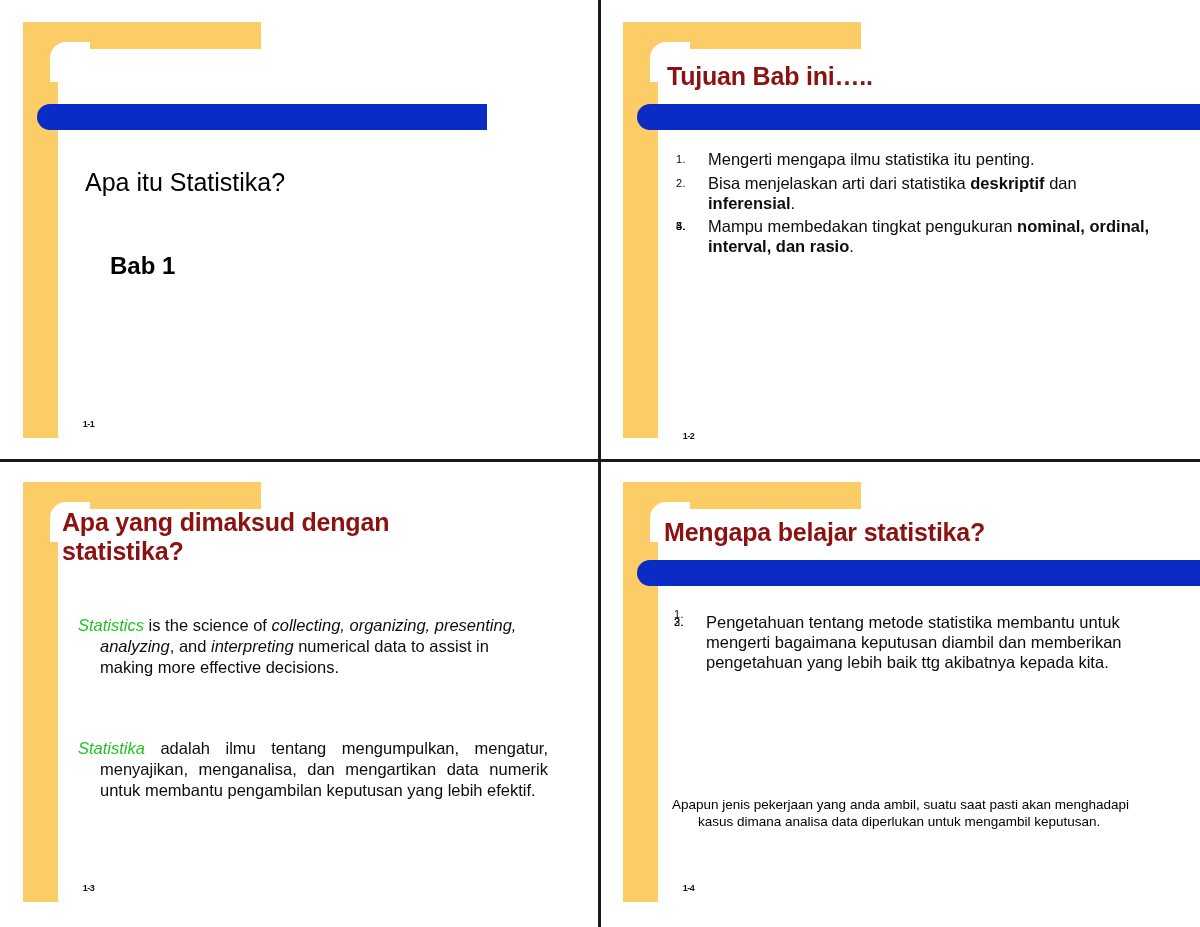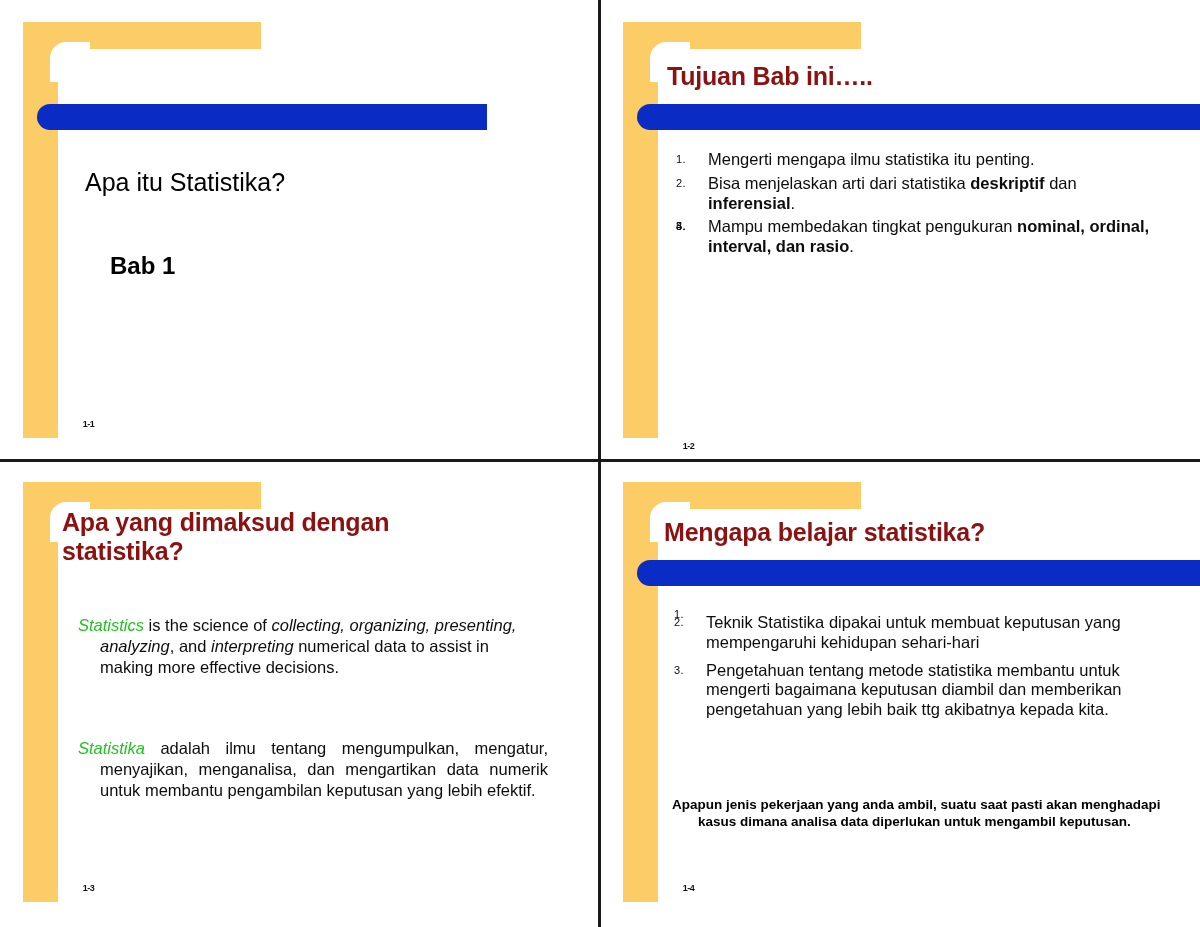--- a/index.html
+++ b/index.html
@@ -188,21 +188,21 @@
   .para .grn {
     color: #1FC21F;
     font-style: italic;
   }
   .para i { font-style: italic; }
   .para.justify { text-align: justify; }
 
   .note-bold {
     position: absolute;
     font-size: 13.5px;
-    font-weight: bold;
+    font-weight: normal;
     line-height: 1.28;
     color: #000000;
     text-indent: -26px;
     padding-left: 26px;
     z-index: 7;
   }
 </style>
 </head>
 <body>
 
@@ -245,21 +245,21 @@
         </li>
         <li>
           <span class="marker">4.</span>
         </li>
         <li>
           <span class="marker">5.</span>
           <span>Mampu membedakan tingkat pengukuran <b>nominal, ordinal, interval, dan rasio</b>.</span>
         </li>
       </ol>
 
-      <div class="page-num" style="top:441px">1-2</div>
+      <div class="page-num" style="top:431px">1-2</div>
     </div>
   </div>
 
   <div class="slide-cell row2">
     <div class="slide">
       <div class="yellow-top"></div>
       <div class="yellow-left"></div>
       <div class="yellow-notch"></div>
 
       <div class="slide-title" style="left:62px; top:48px; width:420px;">Apa yang dimaksud dengan statistika?</div>
@@ -280,21 +280,20 @@
       <div class="blue-bar long low" style="top:100px;"></div>
 
       <div class="slide-title" style="left:64px; top:58px; width:500px;">Mengapa belajar statistika?</div>
 
       <ol class="num-list" style="left:68px; top:145px; width:490px;">
         <li style="margin-bottom:8px;">
           <span class="marker">1.</span>
         </li>
         <li style="margin-bottom:8px;">
           <span class="marker">2.</span>
-          <span>Teknik Statistika dipakai untuk membuat keputusan yang mempengaruhi kehidupan sehari-hari</span>
         </li>
         <li>
           <span class="marker">3.</span>
           <span>Pengetahuan tentang metode statistika membantu untuk mengerti bagaimana keputusan diambil dan memberikan pengetahuan yang lebih baik ttg akibatnya kepada kita.</span>
         </li>
       </ol>
 
       <div class="note-bold" style="left:72px; top:336px; width:470px;">Apapun jenis pekerjaan yang anda ambil, suatu saat pasti akan menghadapi kasus dimana analisa data diperlukan untuk mengambil keputusan.</div>
 
       <div class="page-num" style="top:423px">1-4</div>

